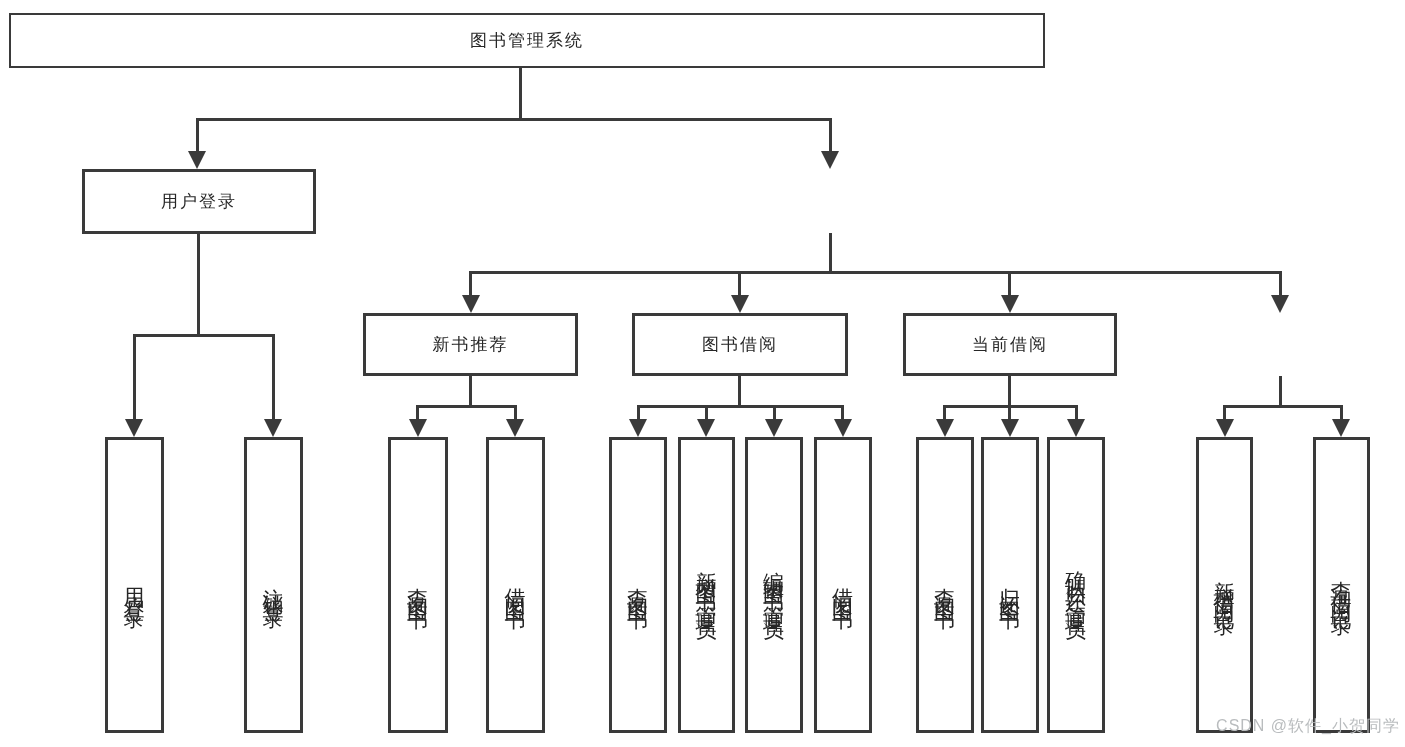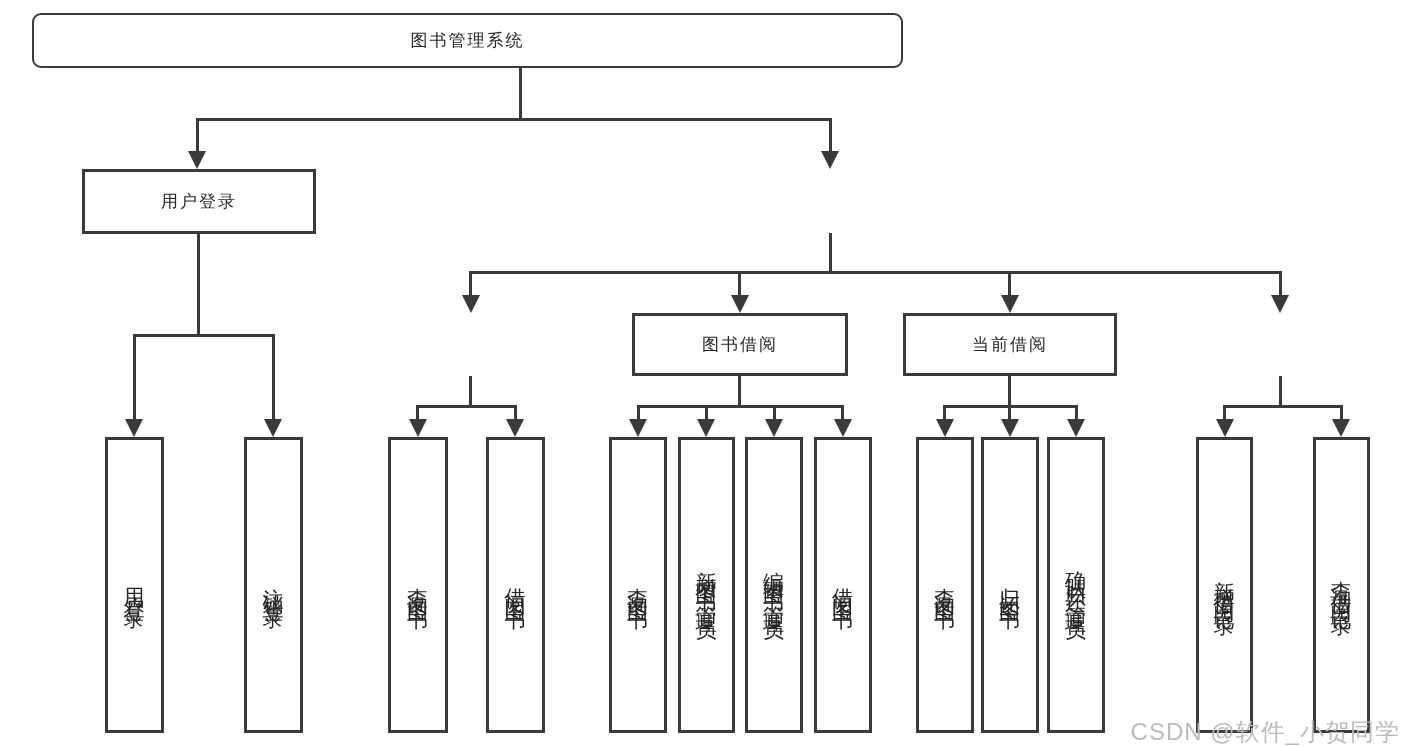--- a/index.html
+++ b/index.html
@@ -46,33 +46,33 @@
     position: absolute;
     width: 0; height: 0;
     border-left: 9px solid transparent;
     border-right: 9px solid transparent;
     border-top: 18px solid var(--line);
   }
   .watermark {
     position: absolute;
     top: 716px;
     right: 5px;
-    font-size: 24px;
+    font-size: 16px;
     color: var(--watermark);
     letter-spacing: 1px;
     z-index: 10;
     white-space: nowrap;
   }
 </style>
 </head>
 <body>
 
 <div id="stage">
 
-  <div class="box root" style="left:32px; top:13px; width:871px; height:55px;border-radius:9px;">
+  <div class="box root" style="left:9px; top:13px; width:1036px; height:55px;">
     <span class="hlabel">图书管理系统</span>
   </div>
 
   <div class="line" style="left:519px; top:68px; width:3px; height:52px;"></div>
   <div class="line" style="left:196px; top:118px; width:636px; height:3px;"></div>
   <div class="line" style="left:196px; top:121px; width:3px; height:33px;"></div>
   <div class="arrow" style="left:188px; top:151px;"></div>
   <div class="line" style="left:829px; top:121px; width:3px; height:33px;"></div>
   <div class="arrow" style="left:821px; top:151px;"></div>
 
@@ -91,20 +91,23 @@
   <div class="line" style="left:469px; top:271px; width:813px; height:3px;"></div>
   <div class="line" style="left:469px; top:274px; width:3px; height:24px;"></div>
   <div class="arrow" style="left:462px; top:295px;"></div>
   <div class="line" style="left:738px; top:274px; width:3px; height:24px;"></div>
   <div class="arrow" style="left:731px; top:295px;"></div>
   <div class="line" style="left:1008px; top:274px; width:3px; height:24px;"></div>
   <div class="arrow" style="left:1001px; top:295px;"></div>
   <div class="line" style="left:1279px; top:274px; width:3px; height:24px;"></div>
   <div class="arrow" style="left:1271px; top:295px;"></div>
 
+  <div class="box" style="left:363px; top:313px; width:215px; height:63px;">
+    <span class="hlabel">新书推荐</span>
+  </div>
   <div class="box" style="left:903px; top:313px; width:214px; height:63px;">
     <span class="hlabel">当前借阅</span>
   </div>
   <div class="box" style="left:632px; top:313px; width:216px; height:63px;">
     <span class="hlabel">图书借阅</span>
   </div>
 
   <div class="line" style="left:469px; top:376px; width:3px; height:31px;"></div>
   <div class="line" style="left:416px; top:405px; width:101px; height:3px;"></div>
   <div class="line" style="left:416px; top:408px; width:3px; height:12px;"></div>

